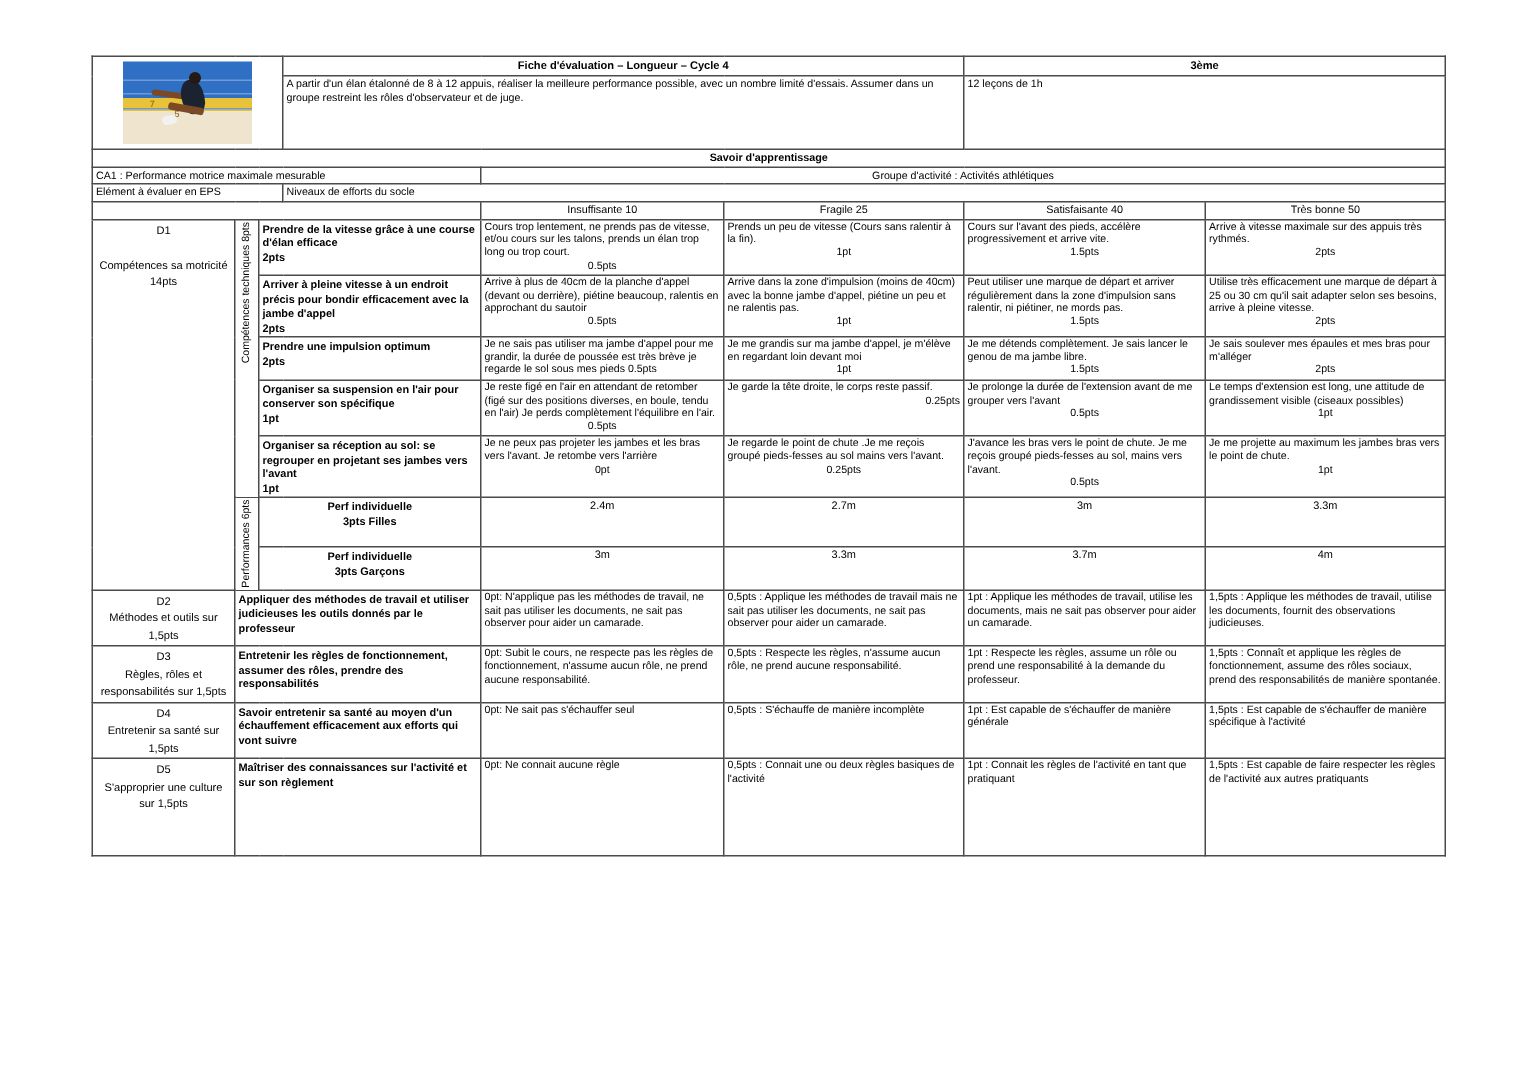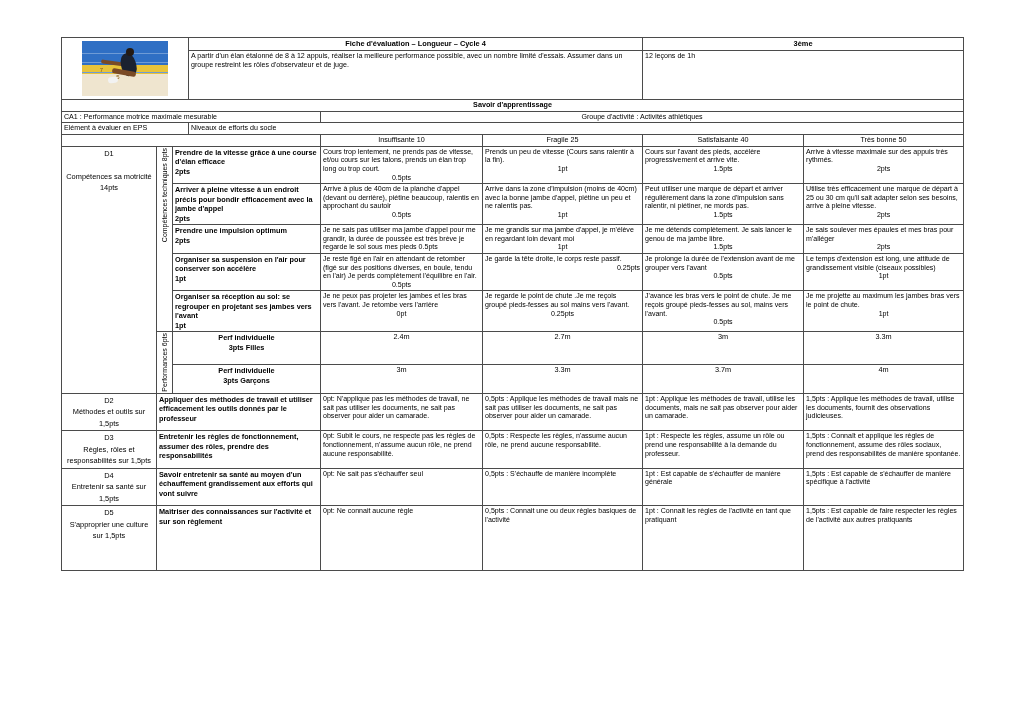--- a/index.html
+++ b/index.html
@@ -328,21 +328,21 @@
           <span class="pts">1.5pts</span>
         </td>
         <td class="cell-green desc-txt">
           <span>Je sais soulever mes épaules et mes bras pour m'alléger</span>
           <span class="pts">2pts</span>
         </td>
       </tr>
 
       <tr>
         <td class="crit-cell" colspan="2">
-          <span>Organiser sa suspension en l'air pour conserver son accélère</span><br>
+          <span>Organiser sa suspension en l'air pour conserver son spécifique</span><br>
           <span>1pt</span>
         </td>
         <td class="cell-red desc-txt">
           <span>Je reste figé en l'air en attendant de retomber (figé sur des positions diverses, en boule, tendu en l'air) Je perds complètement l'équilibre en l'air.</span>
           <span class="pts">0.5pts</span>
         </td>
         <td class="cell-orange desc-txt">
           <span>Je garde la tête droite, le corps reste passif.</span>
           <span class="pts-r">0.25pts</span>
         </td>
@@ -402,21 +402,21 @@
         <td class="cell-orange perf-val" style="vertical-align:top">3.3m</td>
         <td class="cell-yellow perf-val" style="vertical-align:top">3.7m</td>
         <td class="cell-green perf-val" style="vertical-align:top">4m</td>
       </tr>
 
       <tr>
         <td class="dom-cell">
           <span class="bold">D2</span><br>
           <span class="bold">Méthodes et outils sur 1,5pts</span>
         </td>
-        <td class="crit-cell" colspan="3">Appliquer des méthodes de travail et utiliser efficacement les outils donnés par le professeur</td>
+        <td class="crit-cell" colspan="3">Appliquer des méthodes de travail et utiliser judicieuses les outils donnés par le professeur</td>
         <td class="cell-red desc-txt">0pt: N'applique pas les méthodes de travail, ne sait pas utiliser les documents, ne sait pas observer pour aider un camarade.</td>
         <td class="cell-orange desc-txt">0,5pts : Applique les méthodes de travail mais ne sait pas utiliser les documents, ne sait pas observer pour aider un camarade.</td>
         <td class="cell-yellow desc-txt">1pt : Applique les méthodes de travail, utilise les documents, mais ne sait pas observer pour aider un camarade.</td>
         <td class="cell-green desc-txt">1,5pts : Applique les méthodes de travail, utilise les documents, fournit des observations judicieuses.</td>
       </tr>
 
       <tr>
         <td class="dom-cell">
           <span class="bold">D3</span><br>
           <span class="bold">Règles, rôles et responsabilités sur 1,5pts</span>
@@ -426,21 +426,21 @@
         <td class="cell-orange desc-txt">0,5pts : Respecte les règles, n'assume aucun rôle, ne prend aucune responsabilité.</td>
         <td class="cell-yellow desc-txt">1pt : Respecte les règles, assume un rôle ou prend une responsabilité à la demande du professeur.</td>
         <td class="cell-green desc-txt">1,5pts : Connaît et applique les règles de fonctionnement, assume des rôles sociaux, prend des responsabilités de manière spontanée.</td>
       </tr>
 
       <tr>
         <td class="dom-cell">
           <span class="bold">D4</span><br>
           <span class="bold">Entretenir sa santé sur 1,5pts</span>
         </td>
-        <td class="crit-cell" colspan="3">Savoir entretenir sa santé au moyen d'un échauffement grandissement aux efforts qui vont suivre</td>
+        <td class="crit-cell" colspan="3">Savoir entretenir sa santé au moyen d'un échauffement efficacement aux efforts qui vont suivre</td>
         <td class="cell-red desc-txt">0pt: Ne sait pas s'échauffer seul</td>
         <td class="cell-orange desc-txt">0,5pts : S'échauffe de manière incomplète</td>
         <td class="cell-yellow desc-txt">1pt : Est capable de s'échauffer de manière générale</td>
         <td class="cell-green desc-txt">1,5pts : Est capable de s'échauffer de manière spécifique à l'activité</td>
       </tr>
 
       <tr>
         <td class="dom-cell" style="height:62px">
           <span class="bold">D5</span><br>
           <span class="bold">S'approprier une culture sur 1,5pts</span>

